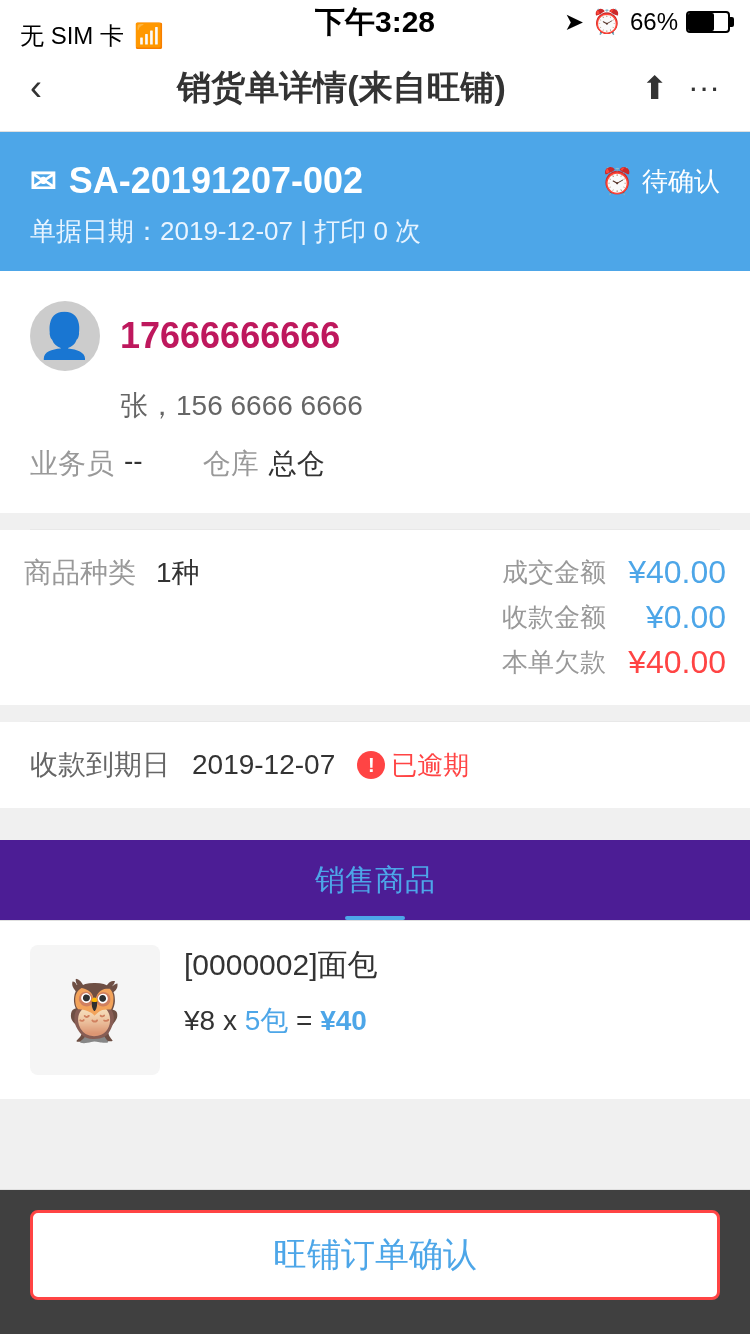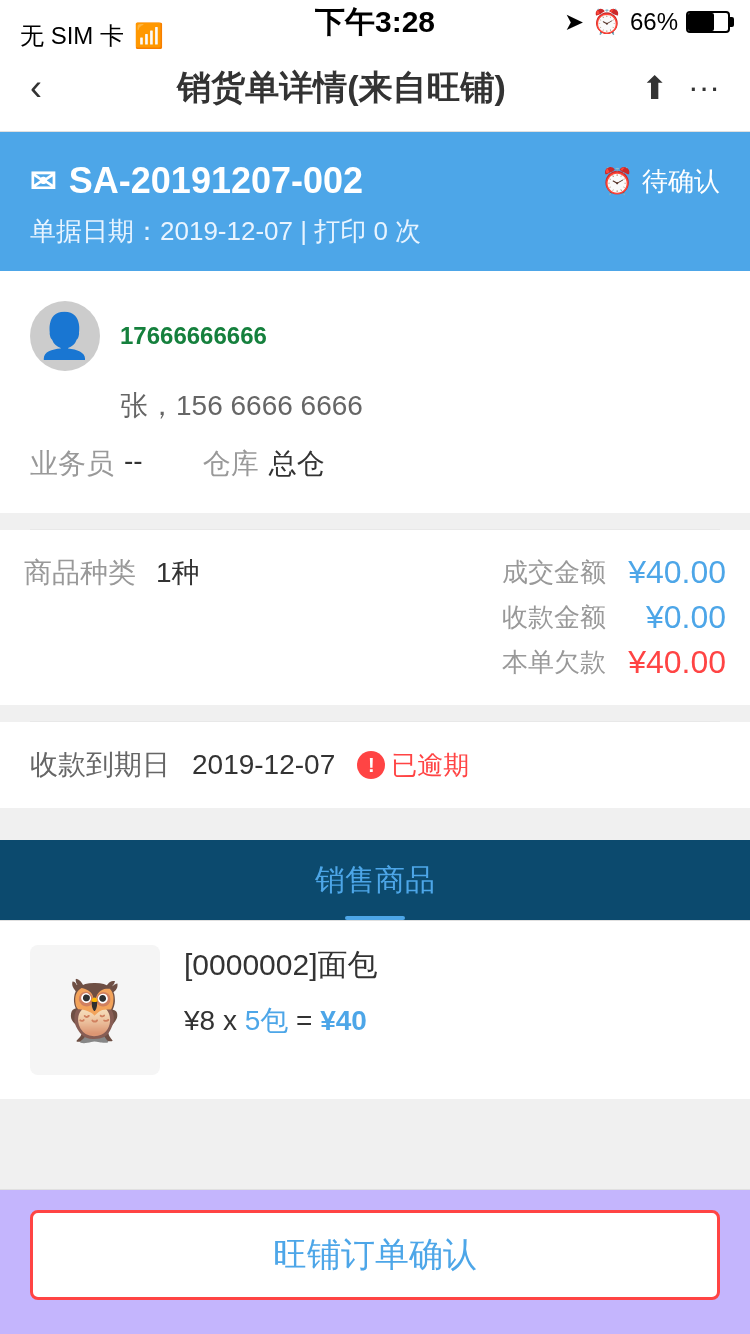--- a/index.html
+++ b/index.html
@@ -157,23 +157,23 @@
       display: flex;
       align-items: center;
       justify-content: center;
       flex-shrink: 0;
     }
     .avatar-icon {
       font-size: 44px;
       color: #888;
     }
     .customer-phone {
-      font-size: 24px;
+      font-size: 36px;
       font-weight: 600;
-      color: #15803d;
+      color: #be185d;
     }
     .customer-name {
       font-size: 28px;
       color: #666;
       margin-bottom: 20px;
       padding-left: 90px;
     }
     .customer-info-row {
       display: flex;
       gap: 60px;
@@ -285,21 +285,21 @@
       color: #fff;
       display: flex;
       align-items: center;
       justify-content: center;
       font-size: 20px;
       font-weight: 700;
     }
 
     
     .tabs {
-      background: #0c4a6e;
+      background: #4c1d95;
       display: flex;
       border-bottom: 1px solid #e0e0e0;
     }
     .tab {
       flex: 1;
       height: 80px;
       display: flex;
       flex-direction: column;
       align-items: center;
       justify-content: center;
@@ -373,21 +373,21 @@
       flex: 1;
       min-height: 200px;
     }
 
     
     .bottom-bar {
       position: fixed;
       bottom: 0;
       left: 0;
       width: 750px;
-      background: #c4b5fd;
+      background: #404040;
       padding: 20px 30px 34px;
       border-top: 1px solid #e0e0e0;
     }
     .confirm-button {
       width: 100%;
       height: 90px;
       border: 3px solid #ff4444;
       border-radius: 8px;
       background: #fff;
       color: #4da6e8;

